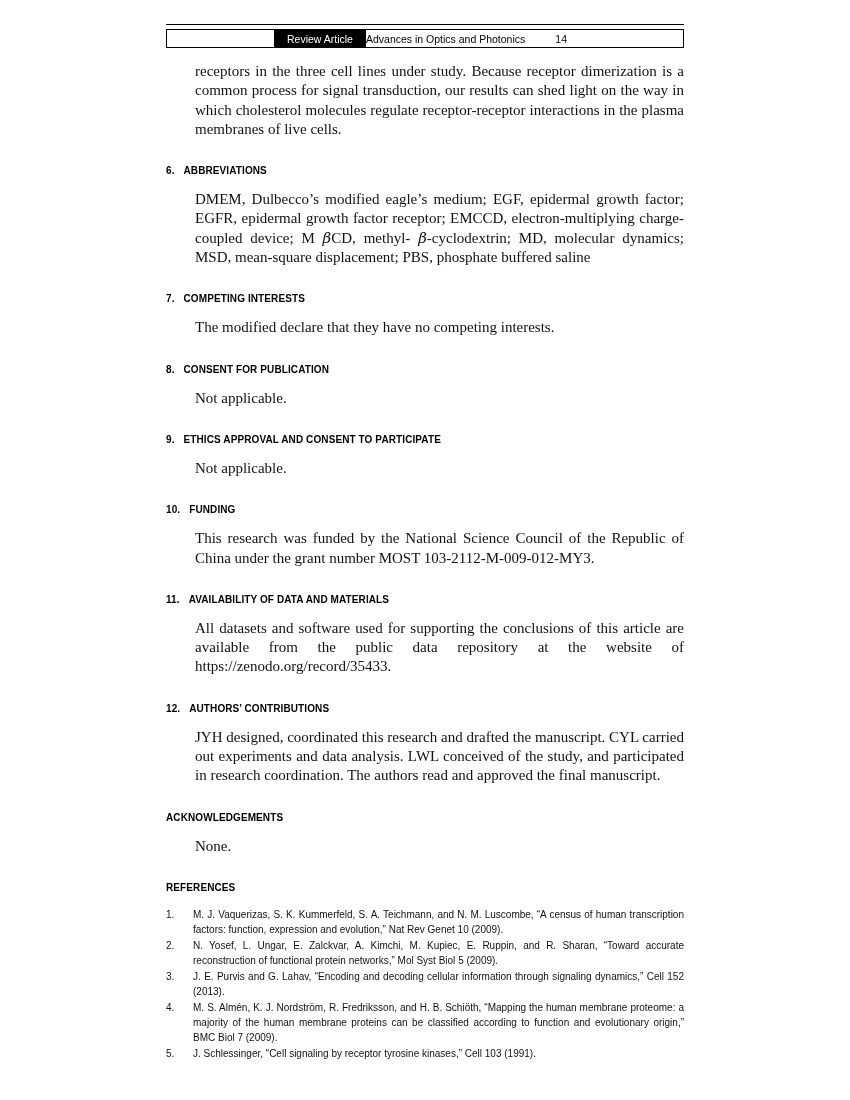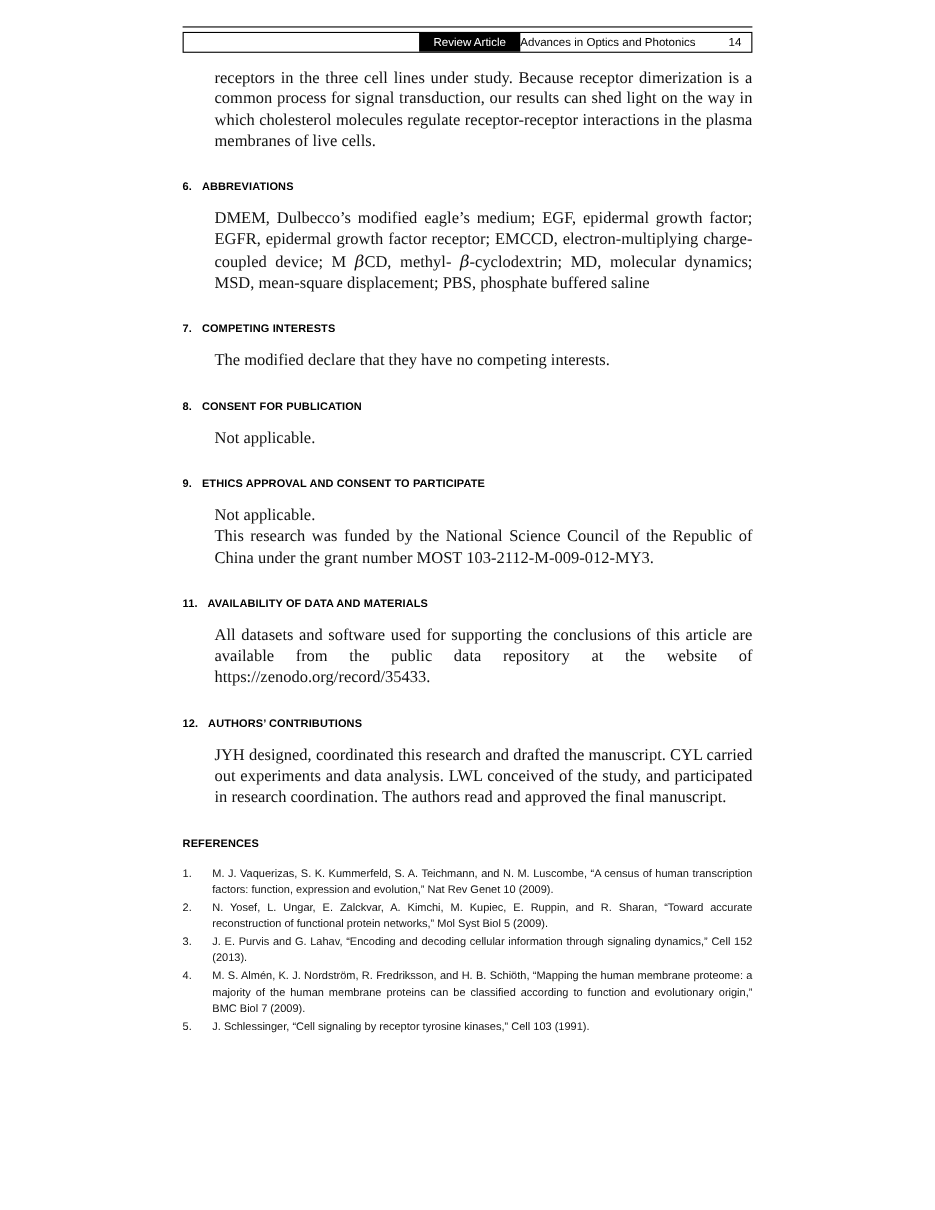--- a/index.html
+++ b/index.html
@@ -17,21 +17,21 @@
   }
   .header-rule {
     margin-top:24px;
     border-top:1.5px solid #000;
   }
   .header-bar {
     margin-top:4px;
     border:1px solid #000;
     height:19px;
     display:flex;
-    justify-content:flex-end;
+    justify-content:center;
     align-items:stretch;
     font-family:"Liberation Sans", sans-serif;
     font-size:10.5px;
   }
   .header-label {
     background:#000;
     color:#fff;
     display:flex;
     align-items:center;
     padding:0 13px;
@@ -111,33 +111,38 @@
       <h2 class="sec-heading"><span class="sec-num">8.</span><span>CONSENT FOR PUBLICATION</span></h2>
       <p class="body-text">Not applicable.</p>
     </div>
 
     <div>
       <h2 class="sec-heading"><span class="sec-num">9.</span><span>ETHICS APPROVAL AND CONSENT TO PARTICIPATE</span></h2>
       <p class="body-text">Not applicable.</p>
     </div>
 
     <div>
+      <h2 class="sec-heading"><span class="sec-num">10.</span><span>FUNDING</span></h2>
       <p class="body-text">This research was funded by the National Science Council of the Republic of China under the grant number MOST 103-2112-M-009-012-MY3.</p>
     </div>
 
     <div>
       <h2 class="sec-heading"><span class="sec-num">11.</span><span>AVAILABILITY OF DATA AND MATERIALS</span></h2>
       <p class="body-text">All datasets and software used for supporting the conclusions of this article are available from the public data repository at the website of https://zenodo.org/record/35433.</p>
     </div>
 
     <div>
       <h2 class="sec-heading"><span class="sec-num">12.</span><span>AUTHORS’ CONTRIBUTIONS</span></h2>
       <p class="body-text">JYH designed, coordinated this research and drafted the manuscript.  CYL carried out experiments and data analysis. LWL conceived of the study, and participated in research coordination. The authors read and approved the final manuscript.</p>
     </div>
 
+    <div>
+      <h2 class="sec-heading"><span>ACKNOWLEDGEMENTS</span></h2>
+      <p class="body-text">None.</p>
+    </div>
 
     <div>
       <h2 class="sec-heading"><span>REFERENCES</span></h2>
       <div class="refs-list">
 
         <div class="ref-item">
           <span class="ref-num">1.</span><span>M. J. Vaquerizas, S. K. Kummerfeld, S. A. Teichmann, and N. M. Luscombe, “A census of human transcription factors: function, expression and evolution,” Nat Rev Genet </span><span class="ref-vol">10</span><span> (2009).</span>
         </div>
 
         <div class="ref-item">

